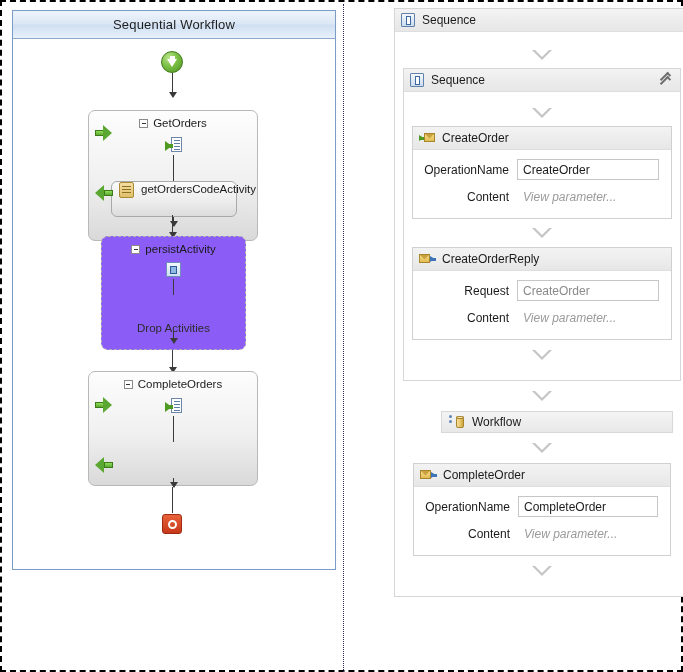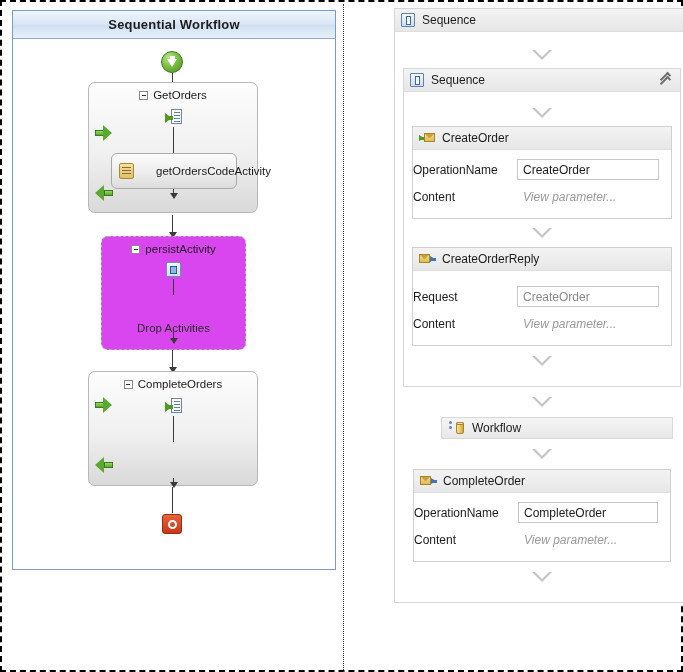--- a/index.html
+++ b/index.html
@@ -42,21 +42,20 @@
   }
   #left-title-bar {
     height: 28px;
     box-sizing: border-box;
     border-bottom: 1px solid #8fa9cc;
     background: linear-gradient(to bottom, #eef4fb 0%, #dbe7f5 48%, #cfdff2 52%, #e7f0fa 100%);
     display: flex; align-items: center; justify-content: center;
     font-size: 13px;
     color: #1d1d1d;
     letter-spacing: .2px;
-    font-weight: bold;
   }
   #left-canvas {
     position: relative;
     height: 530px;
     background: #ffffff;
   }
 
   
   .vline {
     position: absolute;
@@ -116,21 +115,21 @@
 
   
   .wf-box {
     position: absolute;
     box-sizing: border-box;
     border-radius: 7px;
     background: linear-gradient(to bottom, #fdfdfd 0%, #f0f0f0 55%, #d9d9d9 100%);
     border: 1px solid #b8b8b8;
   }
   .wf-box.dashed {
-    background: #d946ef;
+    background: #8b5cf6;
     border: 1px dashed #b0b0b0;
   }
   .wf-head {
     position: absolute;
     top: 6px; left: 0; right: 0;
     display: flex; align-items: center; justify-content: center;
     gap: 5px;
     font-size: 11.5px;
     color: #1b1b1b;
   }
@@ -227,23 +226,23 @@
     background: #8fb8e4;
   }
 
   
   .code-activity {
     position: absolute;
     box-sizing: border-box;
     border-radius: 6px;
     border: 1px solid #a9a9a9;
     background: linear-gradient(to bottom, #fbfbfb 0%, #ededed 55%, #dcdcdc 100%);
-    display: flex; align-items: center;
+    display: flex; align-items: flex-start;
     padding-left: 7px;
-    gap: 22px;
+    gap: 7px;
   }
   .glyph-scroll {
     flex: 0 0 auto;
     width: 15px; height: 16px;
     border-radius: 2px;
     background: linear-gradient(to bottom, #f4dfa4 0%, #e0bf6a 100%);
     border: 1px solid #a98a33;
     box-sizing: border-box;
     position: relative;
   }
@@ -485,21 +484,21 @@
 
   
   .prop-row {
     display: flex;
     align-items: center;
     padding: 3px 12px 3px 0;
     gap: 8px;
   }
   .prop-label {
     width: 96px;
-    text-align: left;
+    text-align: right;
     font-size: 12px;
     color: #1b1b1b;
     flex: 0 0 auto;
   }
   .prop-input {
     flex: 1 1 auto;
     height: 21px;
     box-sizing: border-box;
     border: 1px solid #c6c6c6;
     background: #ffffff;
@@ -548,21 +547,21 @@
       <span>Sequential Workflow</span>
     </div>
 
     <div id="left-canvas">
 
       <div class="start-marker" style="left:148px; top:12px;">
           <i></i>
         </div>
       <div class="vline arrow" style="left:159px; top:34px; height:24px;"></div>
 
-      <div class="wf-box" style="left:75px; top:43px; width:170px; height:131px;">
+      <div class="wf-box" style="left:75px; top:71px; width:170px; height:131px;">
         <div class="wf-head">
           <span class="expander"></span>
           <span>GetOrders</span>
         </div>
         <div class="glyph-receive" style="left:76px; top:26px;">
           <div class="doc"></div>
             <div class="arw"></div>
         </div>
         <div class="vline" style="left:84px; top:44px; height:26px;"></div>
 
@@ -683,21 +682,21 @@
               </div>
 
             <div class="wf4-activity card">
               <div class="wf4-header">
                 <span class="glyph-reply4">
                   <span class="env"></span>
                     <span class="out-arrow"></span>
                 </span>
                 <span>CreateOrderReply</span>
               </div>
-              <div class="wf4-body" style="padding:12px 0 8px 0;">
+              <div class="wf4-body" style="padding:6px 0 8px 0;">
                 <div class="prop-row">
                   <span class="prop-label">Request</span>
                   <span class="prop-input readonly">CreateOrder</span>
                 </div>
                 <div class="prop-row">
                   <span class="prop-label">Content</span>
                   <span class="prop-input borderless">View parameter...</span>
                 </div>
               </div>
             </div>

